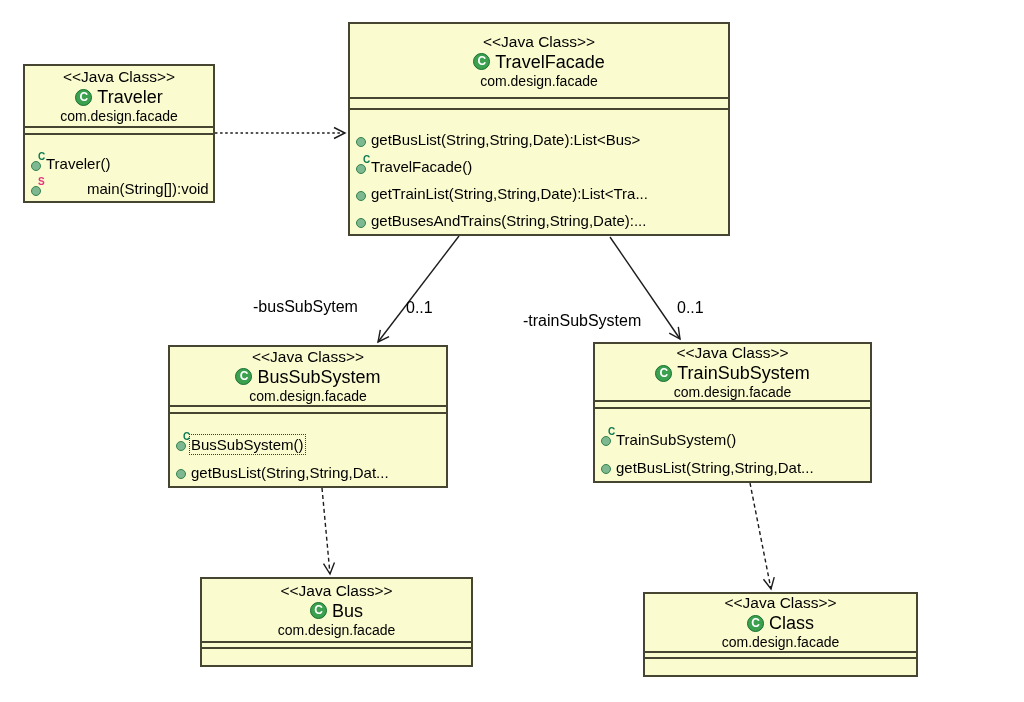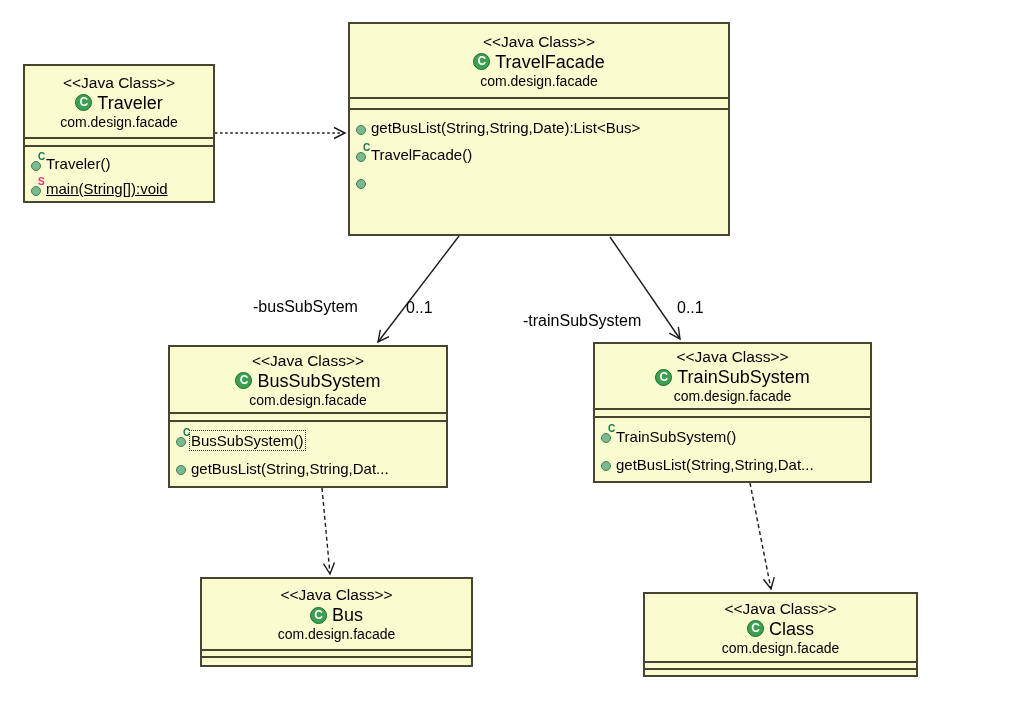--- a/index.html
+++ b/index.html
@@ -10,21 +10,21 @@
   #edge-layer{position:absolute;left:0;top:0;width:1024px;height:702px;}
   .edge{stroke:var(--edge-color);stroke-width:1.4;fill:none;}
   .edge.dotted{stroke-dasharray:2.5 2.6;}
   .edge.dashed{stroke-dasharray:4 3;}
 
   .uml-box{
     position:absolute;box-sizing:border-box;display:flex;flex-direction:column;
     background:var(--box-fill);border:2px solid var(--box-border);
   }
   .compartment{border-bottom:2px solid var(--box-border);box-sizing:border-box;}
-  .compartment.methods{border-bottom:none;flex:1;padding:4px 2px 0 5px;}
+  .compartment.methods{border-bottom:none;flex:1;padding:16px 2px 0 5px;}
   .compartment.title{
     display:flex;flex-direction:column;align-items:center;justify-content:center;gap:2px;
   }
   .stereotype{font-size:15.5px;line-height:17px;}
   .name-row{display:flex;align-items:center;gap:5px;}
   .class-icon{
     width:17px;height:17px;border-radius:50%;box-sizing:border-box;
     background:var(--class-icon-green);border:1px solid var(--class-icon-ring);
     color:#fff;font-size:12px;font-weight:bold;line-height:15px;text-align:center;
   }
@@ -37,21 +37,21 @@
     position:absolute;left:1px;bottom:1px;width:10px;height:10px;border-radius:50%;
     box-sizing:border-box;background:var(--method-icon-green);
     border:1px solid var(--method-icon-ring);
   }
   .micon .mod{
     position:absolute;top:-4px;left:8px;font-size:10px;font-weight:bold;line-height:10px;
   }
   .mod-c{color:var(--constructor-letter);}
   .mod-s{color:var(--static-letter);}
   .mlabel{font-size:15px;}
-  .member.static .mlabel{text-decoration:underline;}
+  .member.static .mlabel{margin-left:41px;}
   .member.selected .mlabel{outline:1px dotted #3c3c3c;outline-offset:1px;}
 
   .edge-label{position:absolute;font-size:16px;line-height:18px;white-space:nowrap;}
 
   
   #box-traveler{left:23px;top:64px;width:192px;height:139px;}
   #box-traveler .title{height:74px;}
   #box-traveler .fields{height:8px;}
   #box-traveler .member{height:25px;}
 
@@ -150,20 +150,27 @@
         <span class="micon">
             <span class="sphere"></span>
             <b class="mod mod-c">C</b>
           </span>
         <span class="mlabel">TravelFacade()</span>
       </div>
       <div class="member">
         <span class="micon">
             <span class="sphere"></span>
           </span>
+        <span class="mlabel">getTrainList(String,String,Date):List&lt;Tra...</span>
+      </div>
+      <div class="member">
+        <span class="micon">
+            <span class="sphere"></span>
+          </span>
+        <span class="mlabel">getBusesAndTrains(String,String,Date):...</span>
       </div>
     </div>
   </div>
 
   <div class="uml-box" id="box-bus-subsystem">
     <div class="compartment title">
       <div class="stereotype">&lt;&lt;Java Class&gt;&gt;</div>
       <div class="name-row">
         <span class="class-icon">C</span>
         <span class="class-name">BusSubSystem</span>

